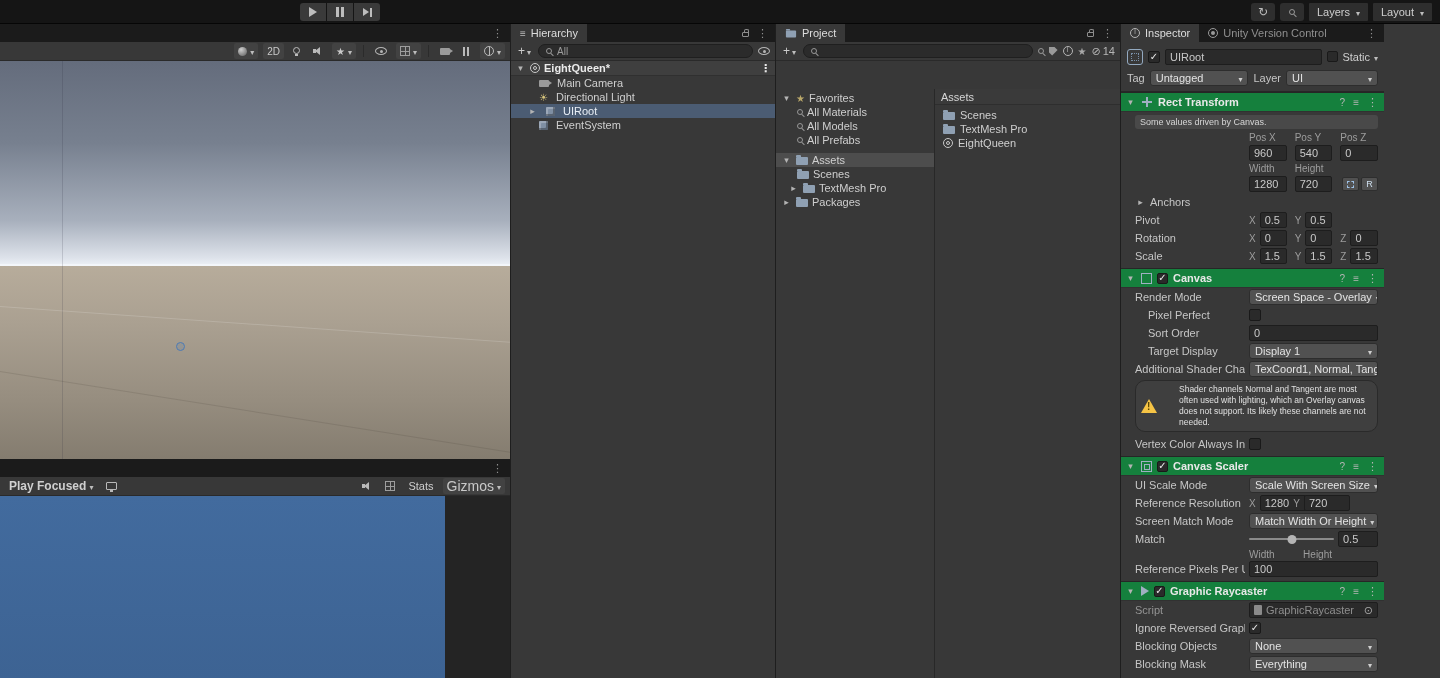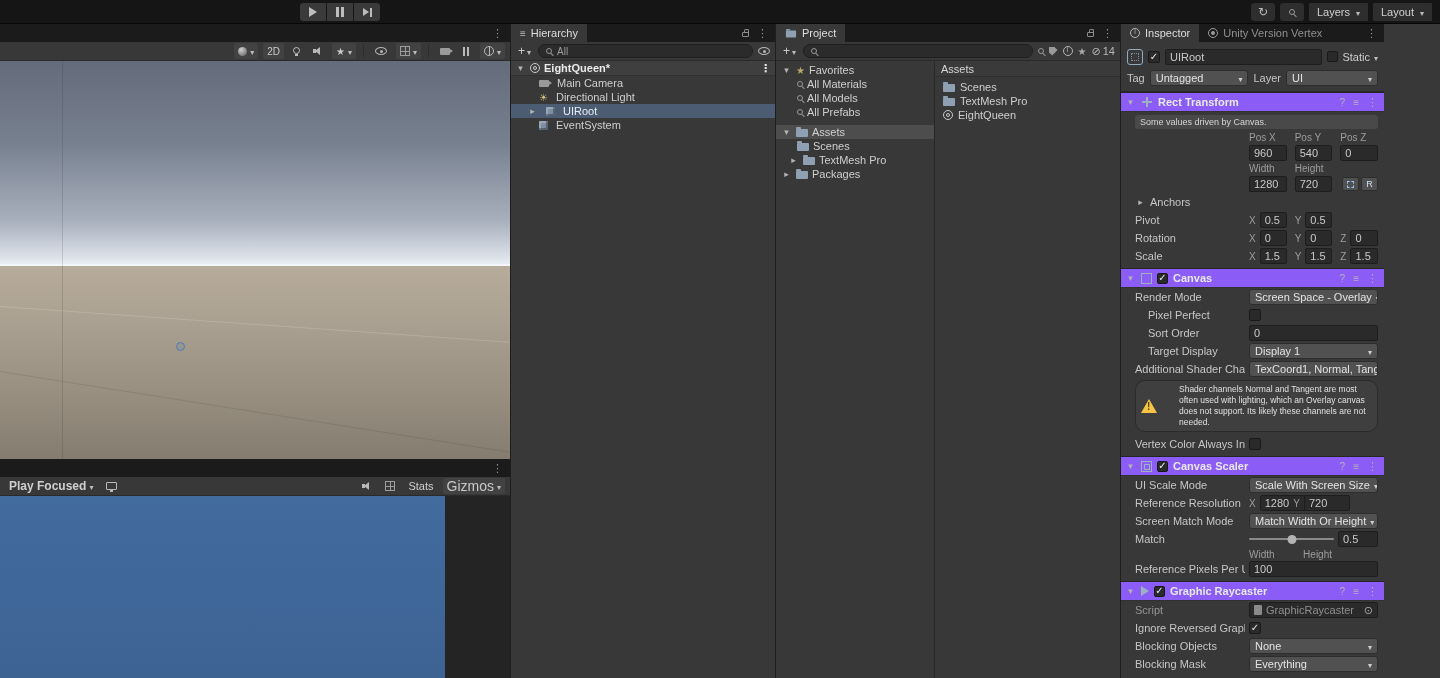--- a/index.html
+++ b/index.html
@@ -132,37 +132,37 @@
   .game-cam { position:absolute; left:0; top:0; width:445px; height:100%;
     background:linear-gradient(180deg,#426b9e 0%,#3d6393 100%); }
 
   
   .h-scene-row { height:15px; display:flex; align-items:center; gap:4px; padding:0 4px; background:#3f3f3f; border-bottom:1px solid #303030; color:#eaeaea; font-weight:bold; }
   .h-row { height:14px; display:flex; align-items:center; gap:8px; padding-left:28px; color:#cfcfcf; }
   .h-row.with-fold { padding-left:16px; }
   .h-row.selected { background:#4b5c73; color:#e8eef5; }
 
   
-  #project .body { flex:1; display:flex; overflow:hidden; }
+  #project .body { flex:1; display:flex; overflow:hidden;margin-top:28px; }
   .p-left { width:159px; border-right:1px solid #282828; padding-top:2px; }
   .p-row { height:14px; display:flex; align-items:center; gap:4px; padding-left:5px; color:#cfcfcf; }
   .p-row.child { padding-left:21px; }
   .p-row.selected { background:#4d4d4d; }
   .p-right { flex:1; display:flex; flex-direction:column; }
   .p-right .hdr { height:16px; display:flex; align-items:center; padding:0 6px; color:#d6d6d6; background:#3a3a3a; border-bottom:1px solid #2e2e2e; flex:none; }
   .a-row { height:14px; display:flex; align-items:center; gap:5px; padding-left:8px; color:#cfcfcf; }
 
   
   #inspector .content { flex:1; overflow:hidden; }
   .go-header { padding:4px 6px 3px 6px; border-bottom:1px solid #272727; }
   .go-r1, .go-r2 { display:flex; align-items:center; gap:5px; height:21px; }
   .go-lbl { color:#c6c6c6; flex:none; }
   .static-g { display:flex; align-items:center; gap:4px; color:#cfcfcf; flex:none; }
   .comp { border-top:1px solid #262626; padding-bottom:3px; }
-  .comp-header { height:19px; background:#8b5cf6; display:flex; align-items:center; gap:5px; padding:0 6px 0 4px; border-bottom:1px solid #313131; }
+  .comp-header { height:19px; background:#15803d; display:flex; align-items:center; gap:5px; padding:0 6px 0 4px; border-bottom:1px solid #313131; }
   .comp-title { font-weight:bold; color:#e8e8e8; }
   .hdr-right { margin-left:auto; display:flex; gap:8px; align-items:center; color:#b5b5b5; }
   .ins-row { display:flex; align-items:center; gap:4px; height:18px; padding:0 6px 0 14px; }
   .ins-label { width:110px; min-width:110px; color:#c6c6c6; white-space:nowrap; overflow:hidden; }
   .ins-label.dim { color:#949494; }
   .indent .ins-label { padding-left:13px; }
   .rt-note { margin:3px 6px 2px 14px; background:#494949; border-radius:3px; font-size:9px; color:#d6d6d6; padding:0 5px; height:14px; display:flex; align-items:center; }
   .rt-grid { display:flex; gap:8px; padding:0 6px 0 128px; align-items:center; }
   .rt-grid.lbls { height:13px; }
   .rt-grid.flds { height:18px; }
@@ -464,21 +464,21 @@
   </div>
 
   <div id="inspector" class="panel">
     <div class="tabstrip">
       <div class="tab">
         <span class="icon-info"></span>
         <span>Inspector</span>
       </div>
       <div class="tab inactive">
         <span class="icon-vc"></span>
-        <span>Unity Version Vertex</span>
+        <span>Unity Version Control</span>
       </div>
       <span class="sp"></span>
       <span class="ts-ic">
           <span class="g-menu"></span>
         </span>
     </div>
     <div class="content">
 
       <div class="go-header">
         <div class="go-r1">

